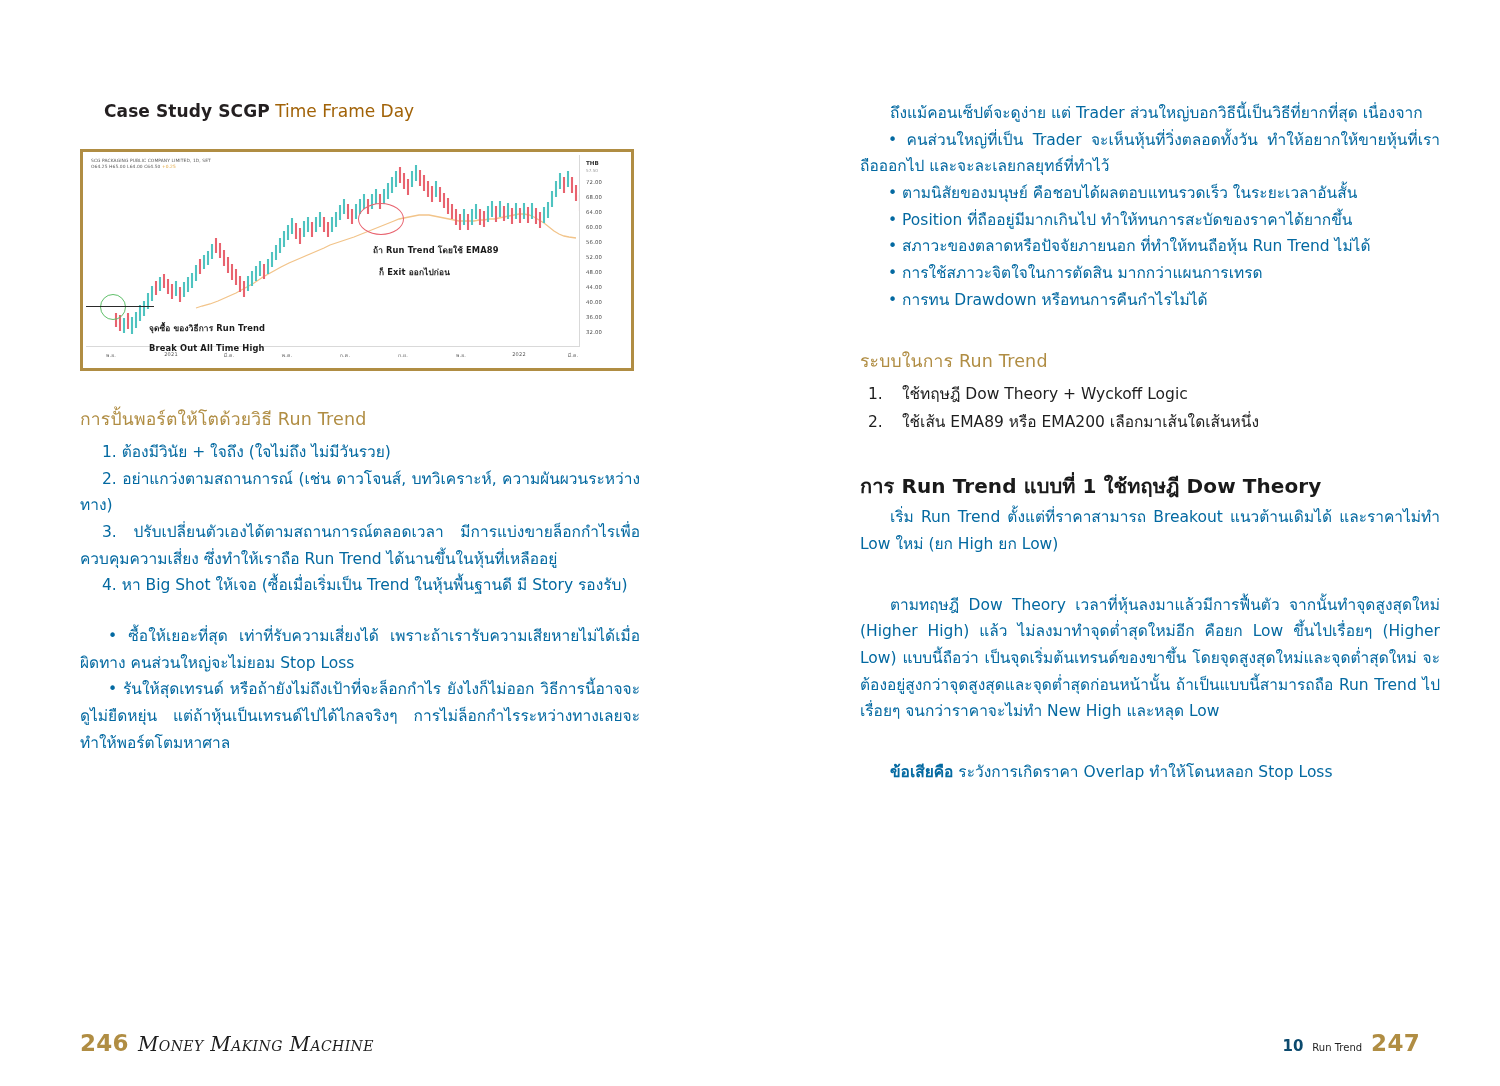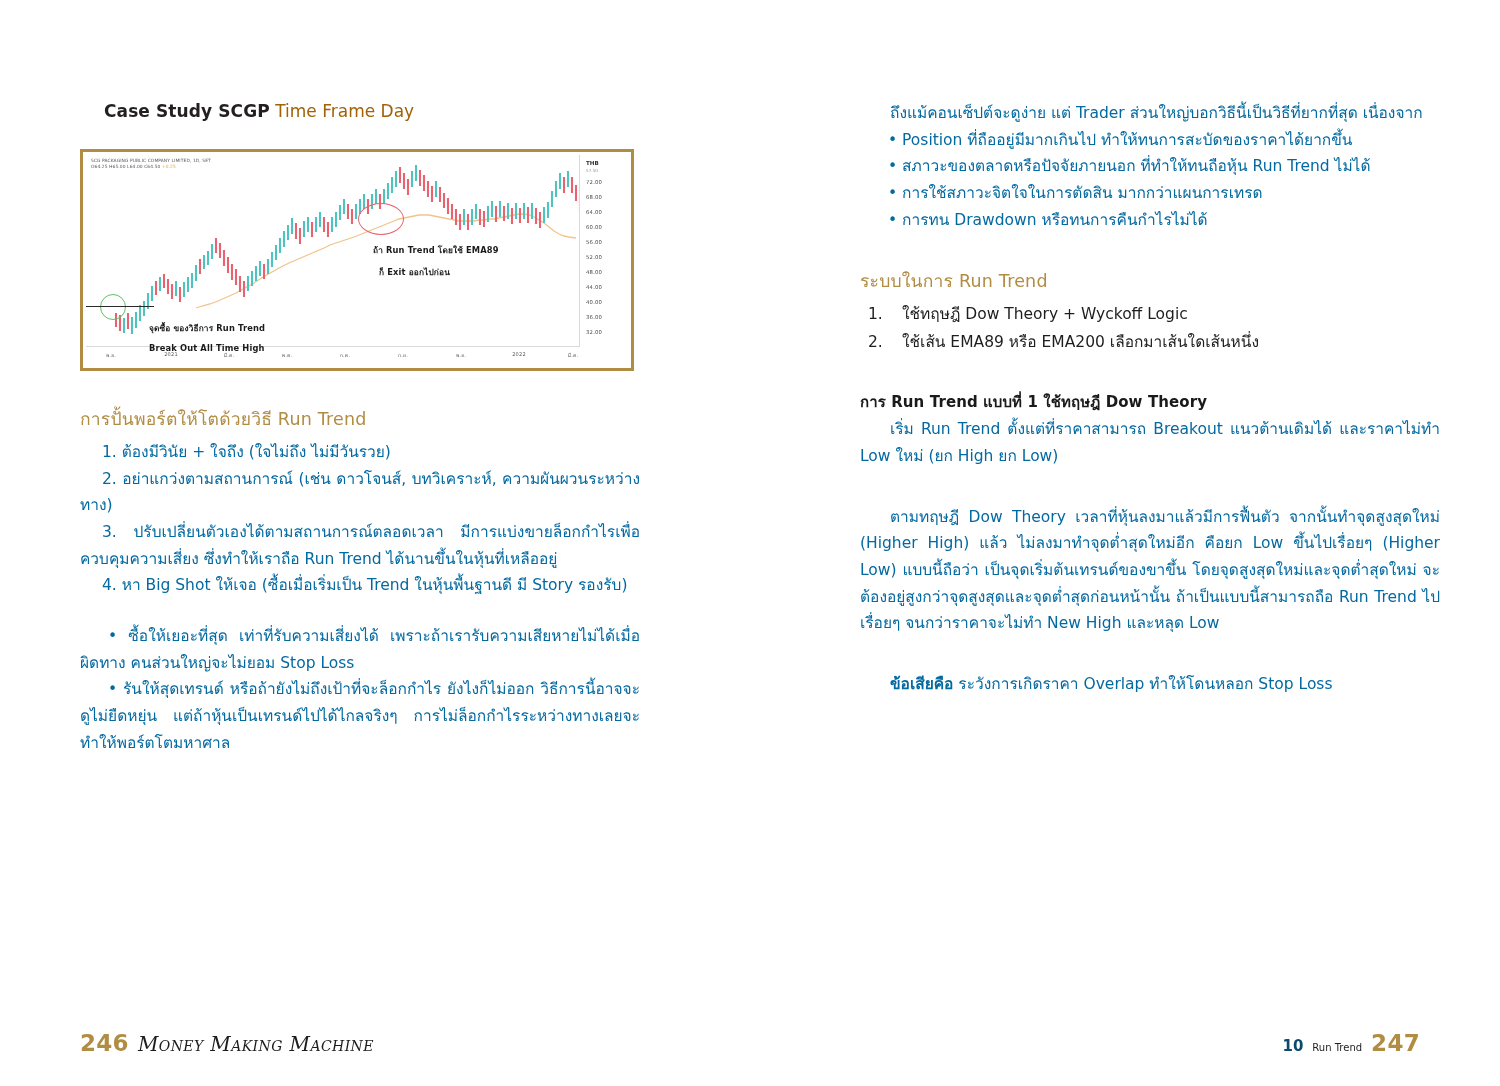--- a/index.html
+++ b/index.html
@@ -55,21 +55,21 @@
 
   .gold-head {
     color: #b08d43;
     font-size: 17.5px;
     font-weight: normal;
     margin: 0 0 6px 0;
     letter-spacing: .2px;
   }
   .bold-head {
     color: #1a1a1a;
-    font-size: 15px;
+    font-size: 20px;
     font-weight: bold;
     margin: 0 0 2px 0;
     letter-spacing: .1px;
   }
 
   
   p.body {
     font-size: 15.5px;
     line-height: 1.72;
     margin: 0;
@@ -459,20 +459,22 @@
 
     <p class="body bullet">• ซื้อให้เยอะที่สุด เท่าที่รับความเสี่ยงได้ เพราะถ้าเรารับความเสียหายไม่ได้เมื่อผิดทาง คนส่วนใหญ่จะไม่ยอม Stop Loss</p>
     <p class="body bullet">• รันให้สุดเทรนด์ หรือถ้ายังไม่ถึงเป้าที่จะล็อกกำไร ยังไงก็ไม่ออก วิธีการนี้อาจจะดูไม่ยืดหยุ่น แต่ถ้าหุ้นเป็นเทรนด์ไปได้ไกลจริงๆ การไม่ล็อกกำไรระหว่างทางเลยจะทำให้พอร์ตโตมหาศาล</p>
 
   </div>
 
   <div class="col-right">
 
     <p class="body indent">ถึงแม้คอนเซ็ปต์จะดูง่าย แต่ Trader ส่วนใหญ่บอกวิธีนี้เป็นวิธีที่ยากที่สุด เนื่องจาก</p>
 
+    <p class="body bullet">• คนส่วนใหญ่ที่เป็น Trader จะเห็นหุ้นที่วิ่งตลอดทั้งวัน ทำให้อยากให้ขายหุ้นที่เราถือออกไป และจะละเลยกลยุทธ์ที่ทำไว้</p>
+    <p class="body bullet">• ตามนิสัยของมนุษย์ คือชอบได้ผลตอบแทนรวดเร็ว ในระยะเวลาอันสั้น</p>
     <p class="body bullet">• Position ที่ถืออยู่มีมากเกินไป ทำให้ทนการสะบัดของราคาได้ยากขึ้น</p>
     <p class="body bullet">• สภาวะของตลาดหรือปัจจัยภายนอก ที่ทำให้ทนถือหุ้น Run Trend ไม่ได้</p>
     <p class="body bullet">• การใช้สภาวะจิตใจในการตัดสิน มากกว่าแผนการเทรด</p>
     <p class="body bullet">• การทน Drawdown หรือทนการคืนกำไรไม่ได้</p>
 
     <div class="spacer-lg"></div>
 
     <div class="gold-head">ระบบในการ Run Trend</div>
 
     <ol class="ol-list">

